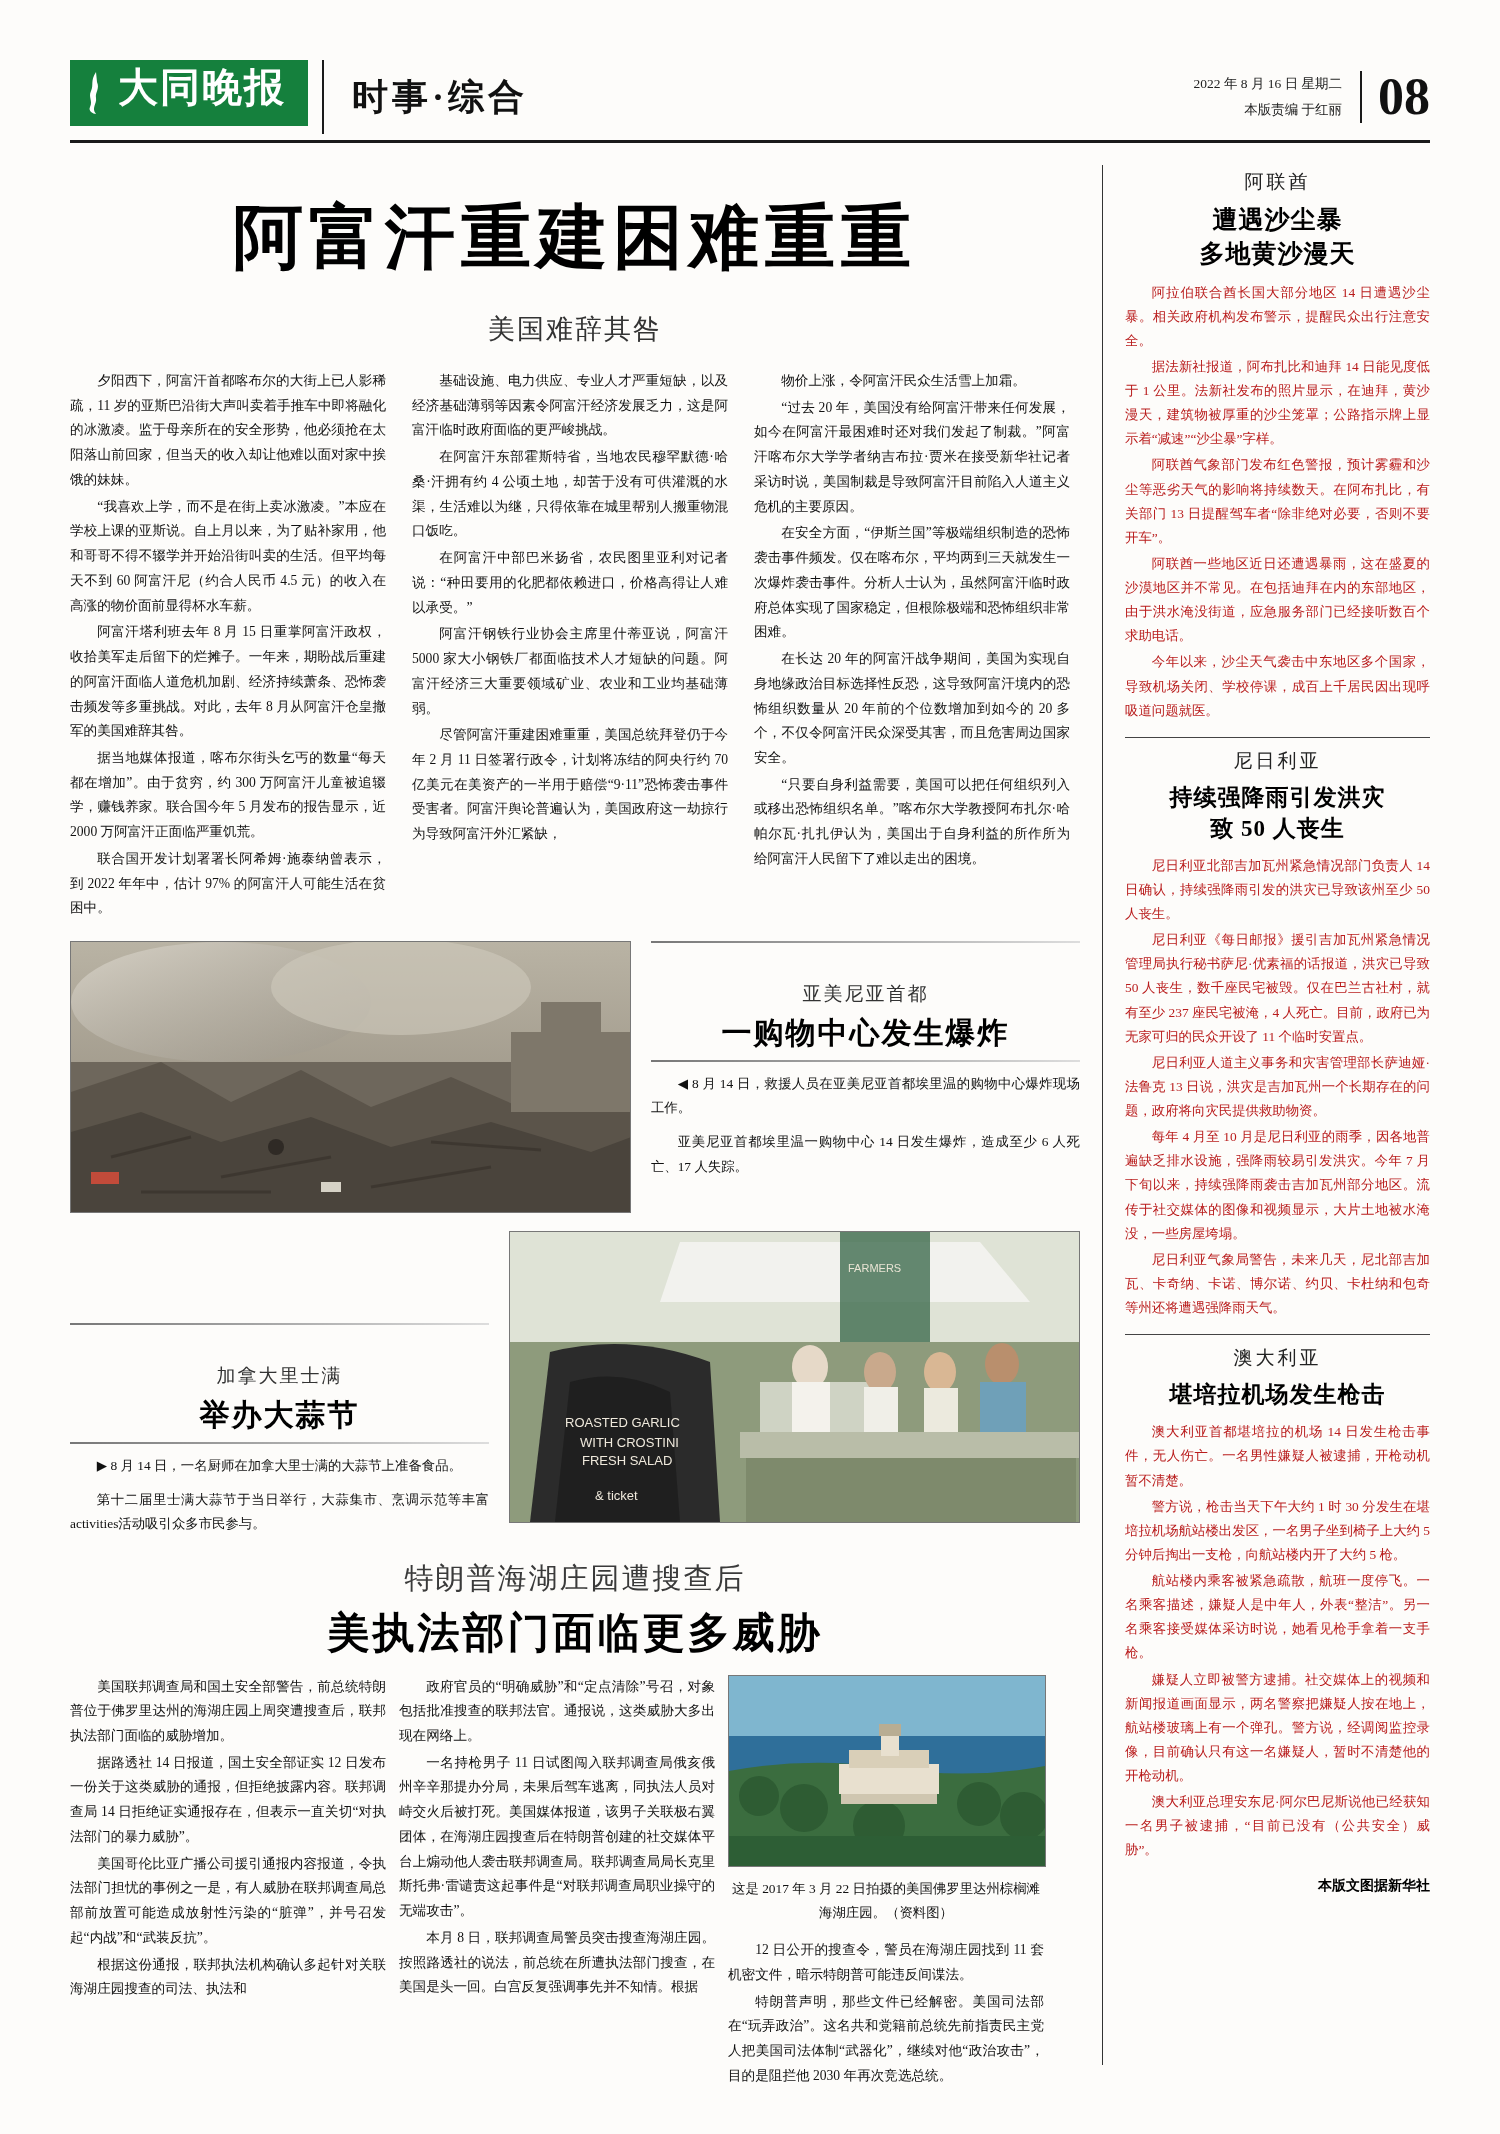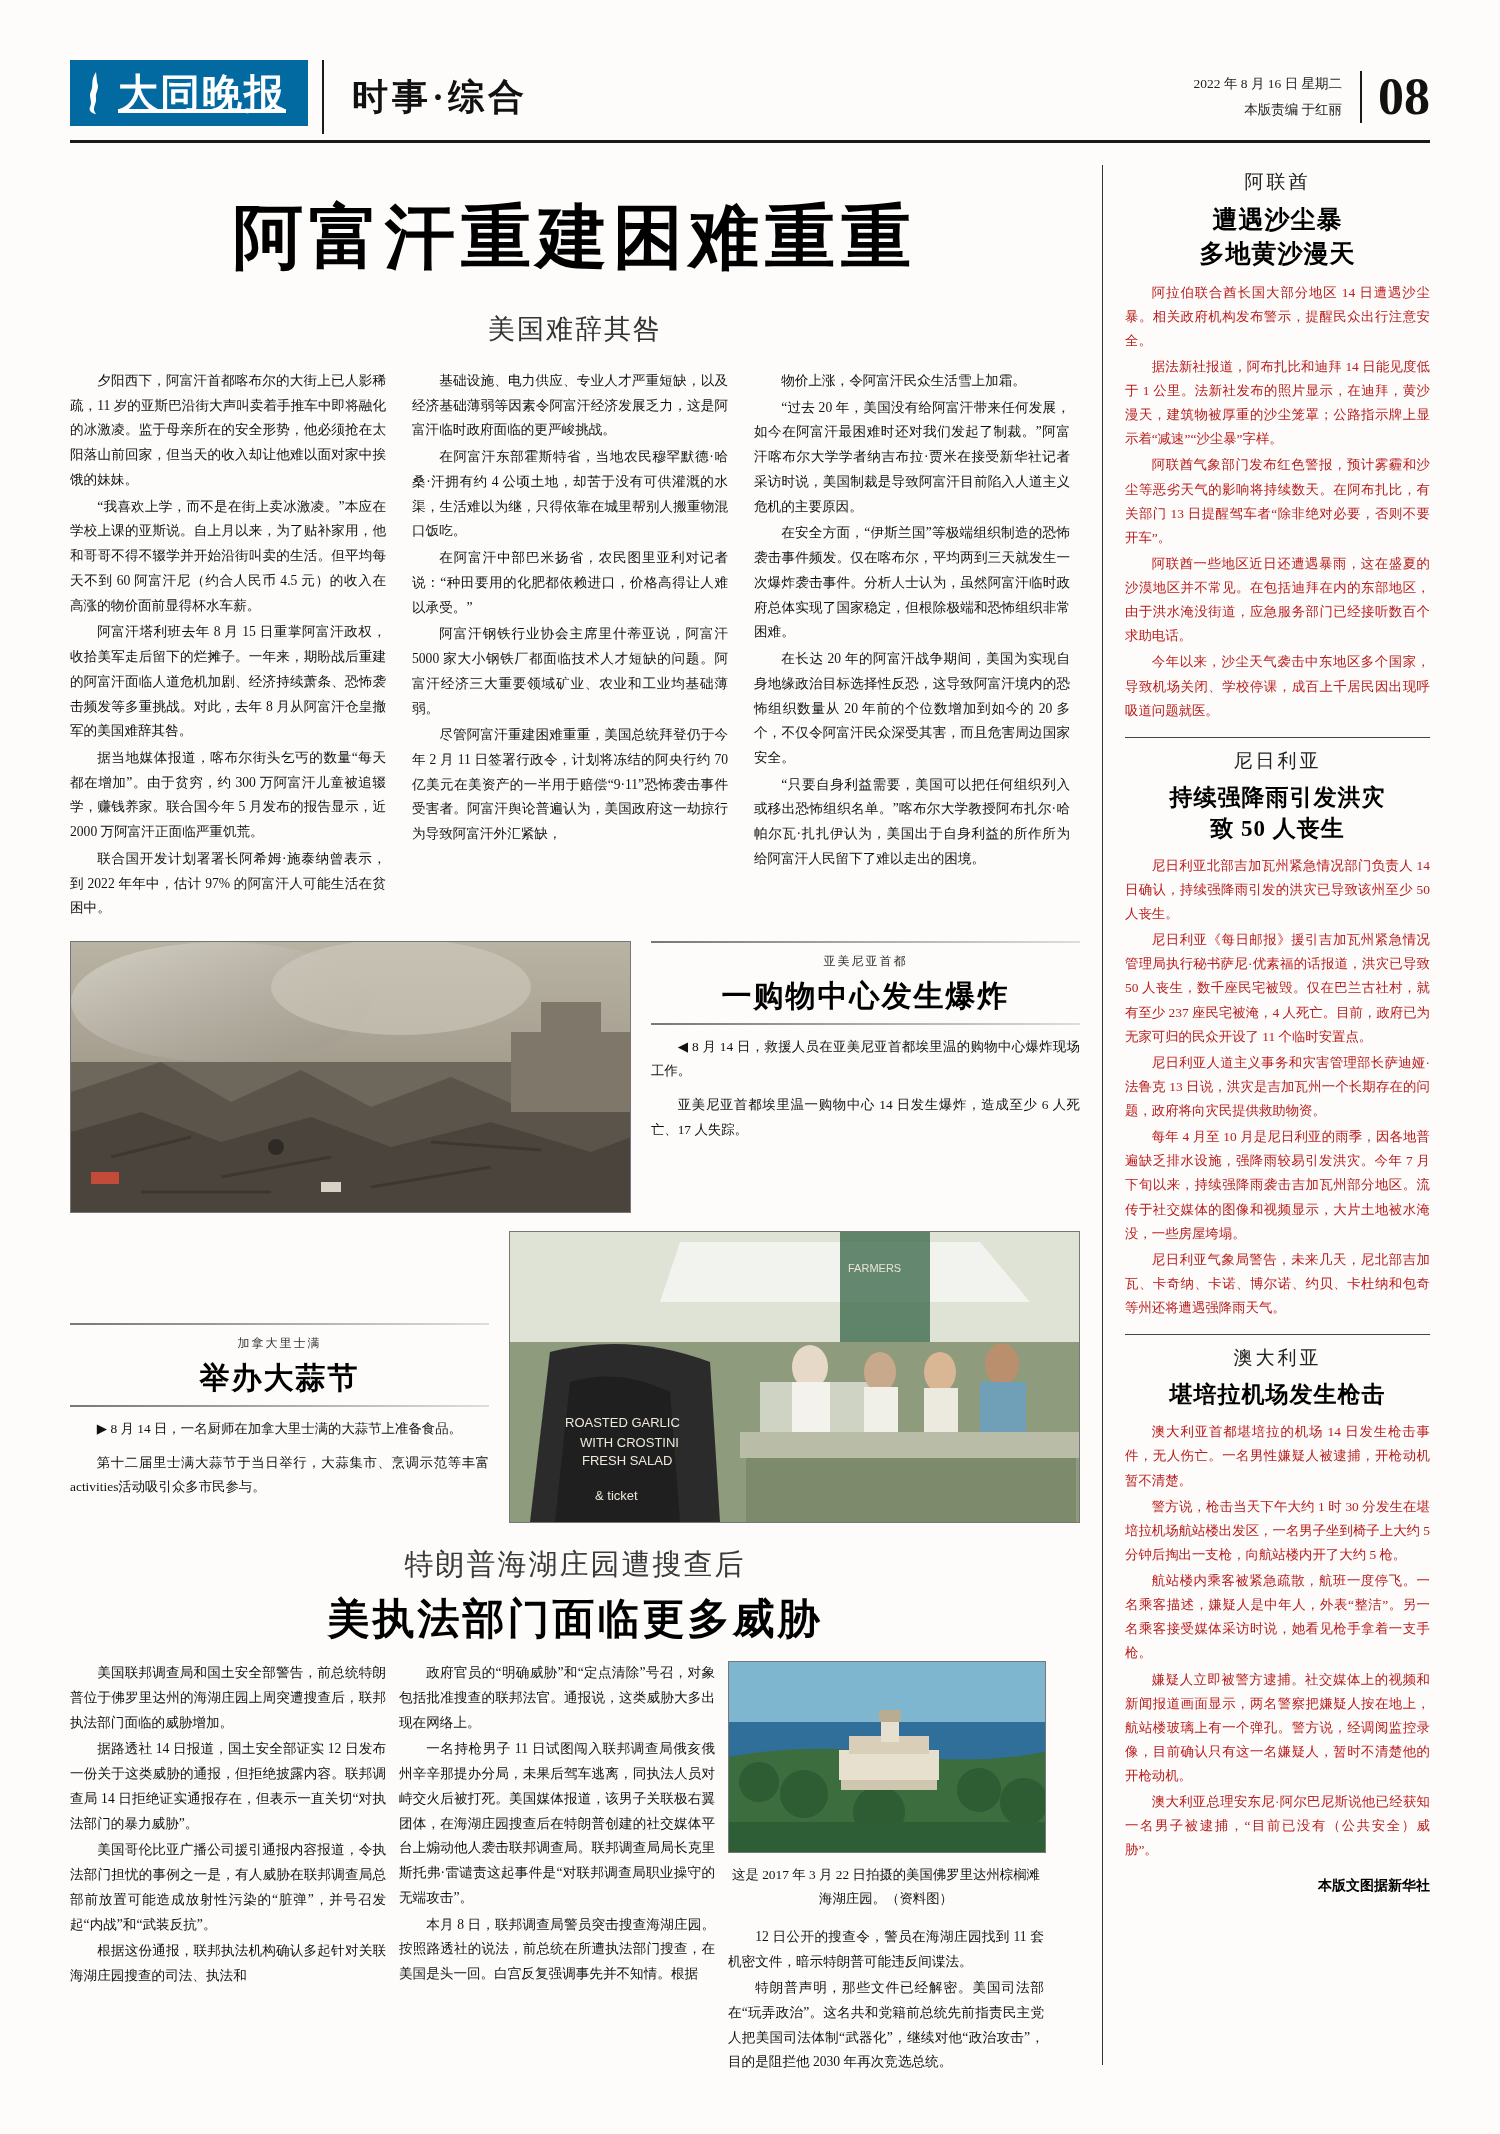--- a/index.html
+++ b/index.html
@@ -2,21 +2,21 @@
 <html><head>
 <meta charset="utf-8">
 <style>
   html,body{margin:0;padding:0;background:#b9b9b9;}
   body{font-family:"Liberation Serif","DejaVu Serif",serif;}
   .page{width:1500px;height:2134px;background:#fdfcfa;margin:0 auto;position:relative;box-sizing:border-box;padding:0;}
   .inner{position:absolute;left:70px;top:60px;width:1360px;height:2010px;}
 
   
   .masthead{display:flex;align-items:stretch;border-bottom:3px solid #1a1a1a;padding-bottom:6px;height:74px;}
-  .logo{background:#0369a1;color:#fff;width:238px;height:66px;display:flex;align-items:center;justify-content:center;position:relative;text-decoration:underline;}
+  .logo{background:#15803d;color:#fff;width:238px;height:66px;display:flex;align-items:flex-start;justify-content:center;position:relative;}
   .logo .logo-text{font-size:40px;font-weight:bold;letter-spacing:2px;font-family:"DejaVu Serif",serif;padding-left:26px;}
   .logo .flame{position:absolute;left:14px;top:12px;width:22px;height:42px;}
   .section-title{flex:0 0 auto;display:flex;align-items:center;border-left:2px solid #1a1a1a;margin-left:14px;padding-left:28px;}
   .section-title span{font-size:36px;font-weight:bold;letter-spacing:4px;color:#111;}
   .mast-right{margin-left:auto;display:flex;align-items:center;}
   .mast-meta{text-align:right;font-size:13.5px;line-height:1.9;color:#222;padding-right:18px;}
   .pagenum{font-size:52px;font-weight:bold;color:#111;border-left:2px solid #1a1a1a;padding-left:16px;line-height:1;}
 
   
   .body{display:flex;margin-top:22px;height:1900px;}
@@ -30,21 +30,21 @@
 
   .cols3{display:flex;gap:26px;}
   .col{width:316px;}
   p.t{font-size:13.6px;line-height:1.82;text-align:justify;margin:0 0 2px 0;text-indent:2em;color:#111;}
 
   
   .photoblock{margin-top:16px;position:relative;}
   .photo{position:relative;overflow:hidden;background:#15803d;}
   .cap-box{position:relative;}
   .cap-title-area{text-align:center;}
-  .cap-kicker{font-size:12px;color:#333;letter-spacing:2px;margin-bottom:6px;}
+  .cap-kicker{font-size:19px;color:#333;letter-spacing:2px;margin-bottom:6px;margin-top:28px;}
   .cap-title{font-size:30px;font-weight:bold;letter-spacing:2px;color:#000;}
   .cap-text{font-size:13.4px;line-height:1.8;text-align:justify;color:#111;margin-top:10px;text-indent:2em;}
 
   .trump-kicker{text-align:center;font-size:29px;color:#3a3a3a;letter-spacing:2px;margin:10px 0 6px;}
   .trump-title{text-align:center;font-size:42px;font-weight:bold;letter-spacing:3px;color:#000;margin-bottom:14px;}
 
   
   .r-sec-title{text-align:center;font-size:19px;color:#222;letter-spacing:3px;margin:4px 0 8px;}
   .r-head{text-align:center;font-size:25px;font-weight:bold;letter-spacing:1px;line-height:1.35;margin-bottom:10px;color:#000;}
   .r-head.sm{font-size:23px;}

